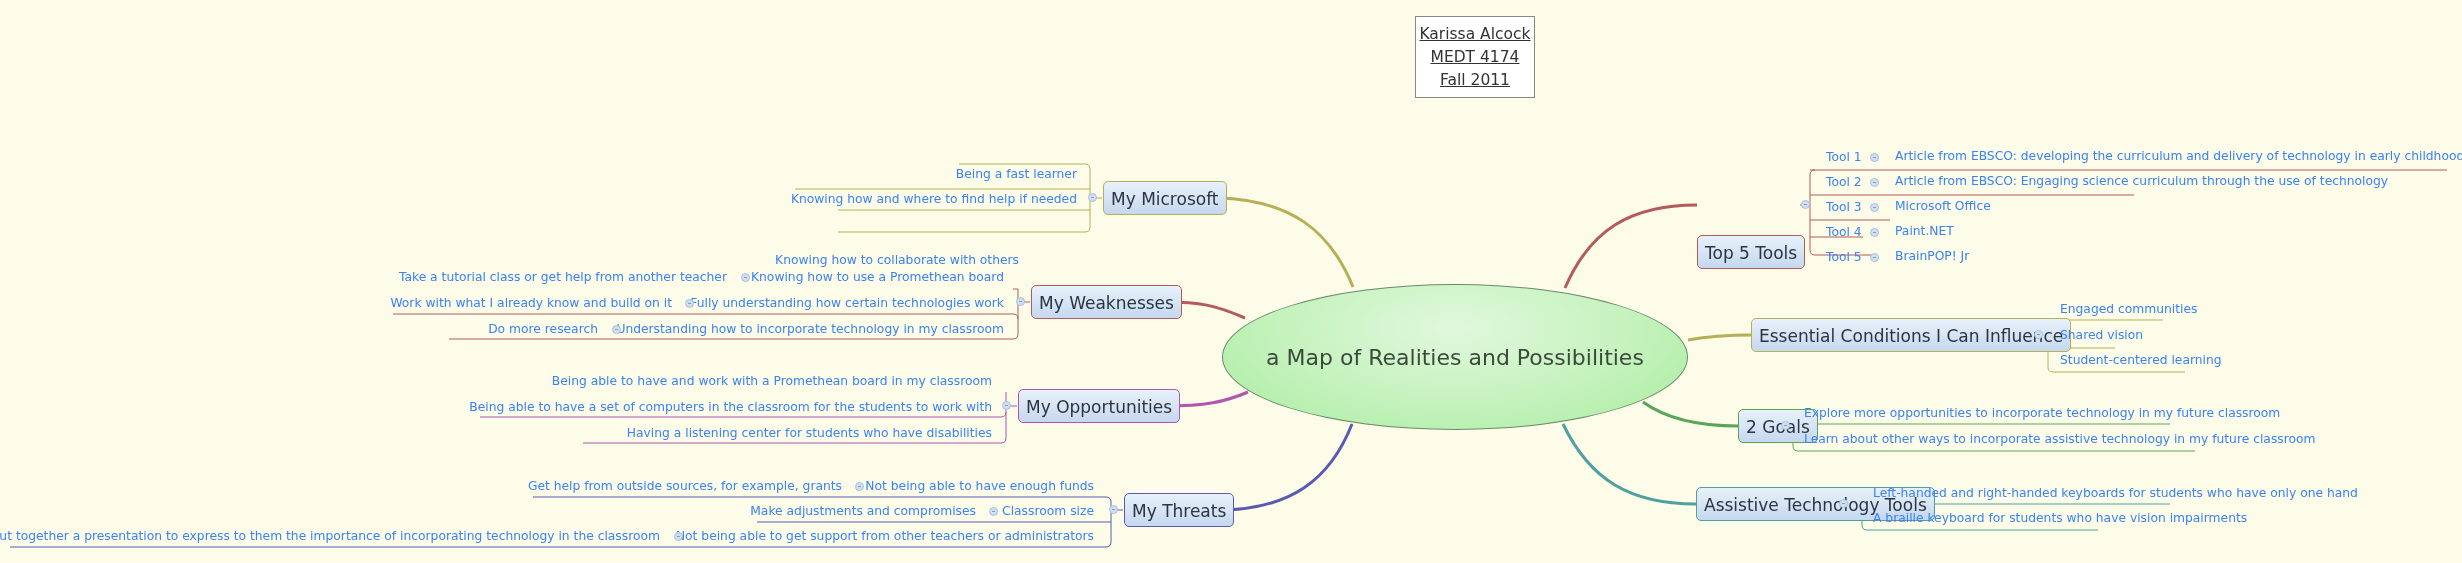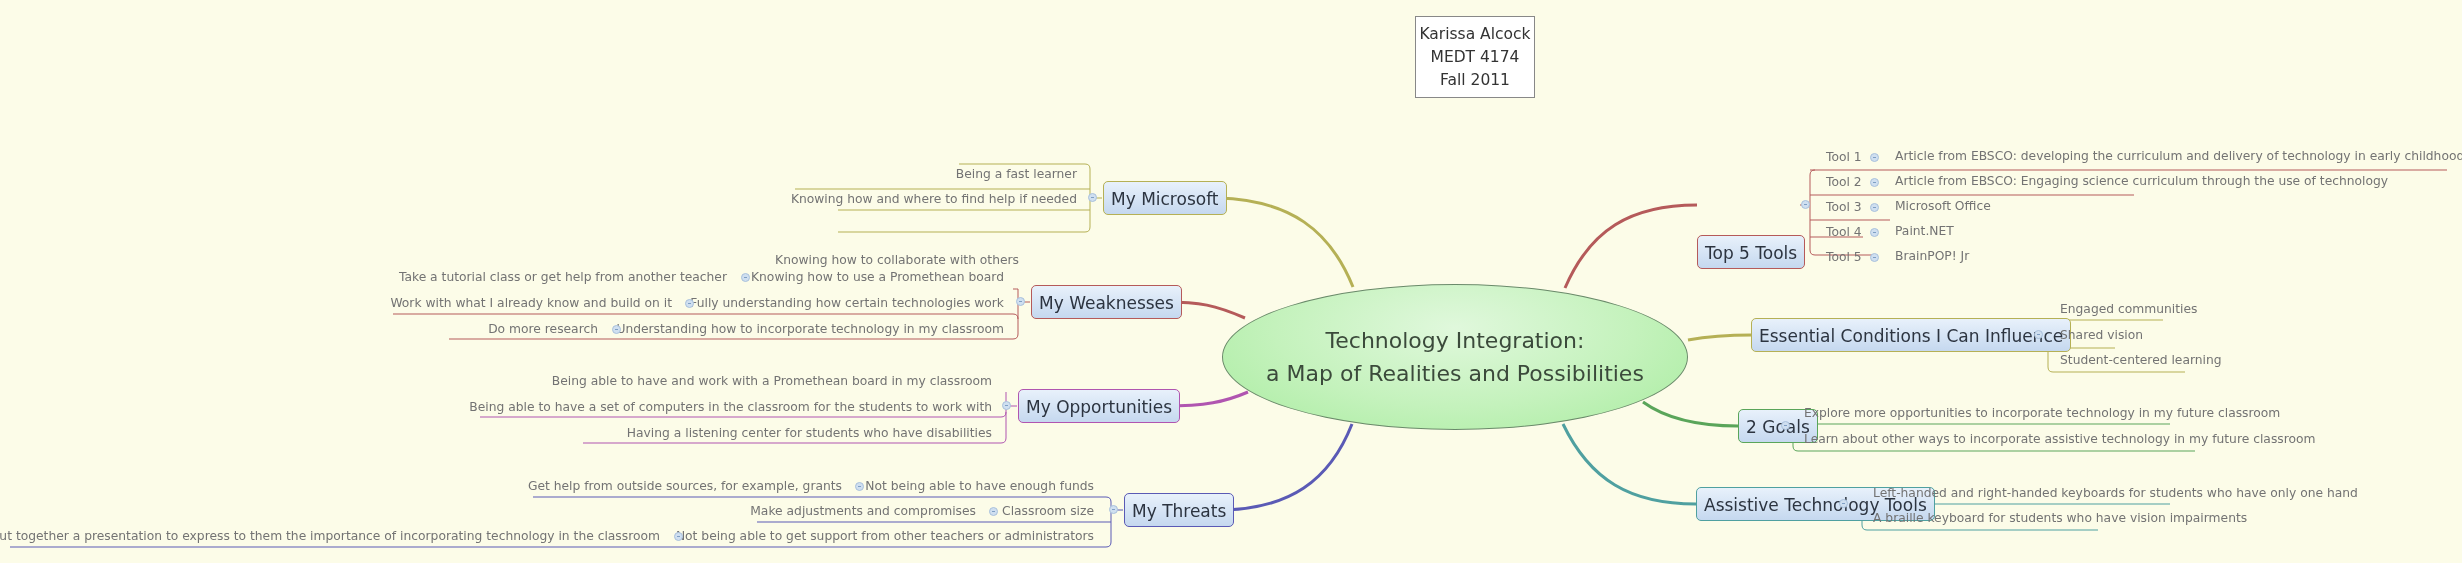--- a/index.html
+++ b/index.html
@@ -1,28 +1,28 @@
 <!DOCTYPE html>
 <html><head>
 <meta charset="utf-8">
 <style>
   html,body{margin:0;padding:0;}
   body{width:2462px;height:563px;background:#fcfce8;position:relative;overflow:hidden;
        font-family:"DejaVu Sans","Liberation Sans",sans-serif;color:#222;}
   .abs{position:absolute;}
   #links{position:absolute;left:0;top:0;width:2462px;height:563px;}
   .author{left:1415px;top:16px;width:120px;height:82px;border:1px solid #888;background:#fff;
-          text-align:center;font-size:15.5px;line-height:23px;padding-top:6px;box-sizing:border-box;color:#333;}
+          text-align:center;font-size:15.5px;line-height:23px;padding-top:6px;box-sizing:border-box;color:#333;text-decoration:underline;}
   .central{left:1222px;top:284px;width:466px;height:146px;border-radius:50%;border:1px solid #6a8a6a;
            background:radial-gradient(ellipse at 50% 30%,#e0f8dc 0%,#c4f2bc 55%,#a8ec9f 100%);
            display:flex;flex-direction:column;align-items:center;justify-content:center;
            font-size:22px;line-height:33px;color:#3b4a3b;box-sizing:border-box;}
   .topic{height:34px;border-radius:5px;background:linear-gradient(#e8f1fb,#c5d8ef);
          font-size:17px;line-height:34px;color:#2c3440;padding:0 7px;white-space:nowrap;box-sizing:border-box;}
-  .leaf{font-size:12.3px;white-space:nowrap;color:#737373;line-height:16px;}
+  .leaf{font-size:12.3px;white-space:nowrap;color:#3b82f6;line-height:16px;}
   .collapse{width:9px;height:9px;border-radius:50%;background:#cfdff0;border:1px solid #a9c1dc;
             box-sizing:border-box;}
   .collapse::after{content:"";position:absolute;left:2px;top:3px;width:3px;height:1px;background:#7f9fc4;}
 </style>
 </head>
 <body>
 
 <svg id="links" viewBox="0 0 2462 563">
 
   <path d="M1353,287 C1330,230 1290,200 1218,198" stroke="#b5b055" stroke-width="3" fill="none"></path>
@@ -89,21 +89,20 @@
   </g>
 </svg>
 
 <div class="abs author">
   <div>Karissa Alcock</div>
   <div>MEDT 4174</div>
   <div>Fall 2011</div>
 </div>
 
 <div class="abs central">
-  <div>Technology Integration:</div>
   <div>a Map of Realities and Possibilities</div>
 </div>
 
 <div class="abs topic" style="left:1103px;top:181px;border:1px solid #b5b055;">
   <span>My Microsoft</span>
 </div>
 <div class="abs collapse" style="left:1088px;top:193px;"></div>
 <div class="abs leaf" style="right:1385px;top:166px;">Being a fast learner</div>
 <div class="abs leaf" style="right:1385px;top:191px;">Knowing how and where to find help if needed</div>
 <div class="abs leaf" style="right:1443px;top:216px;margin-top:36px;">Knowing how to collaborate with others</div>

